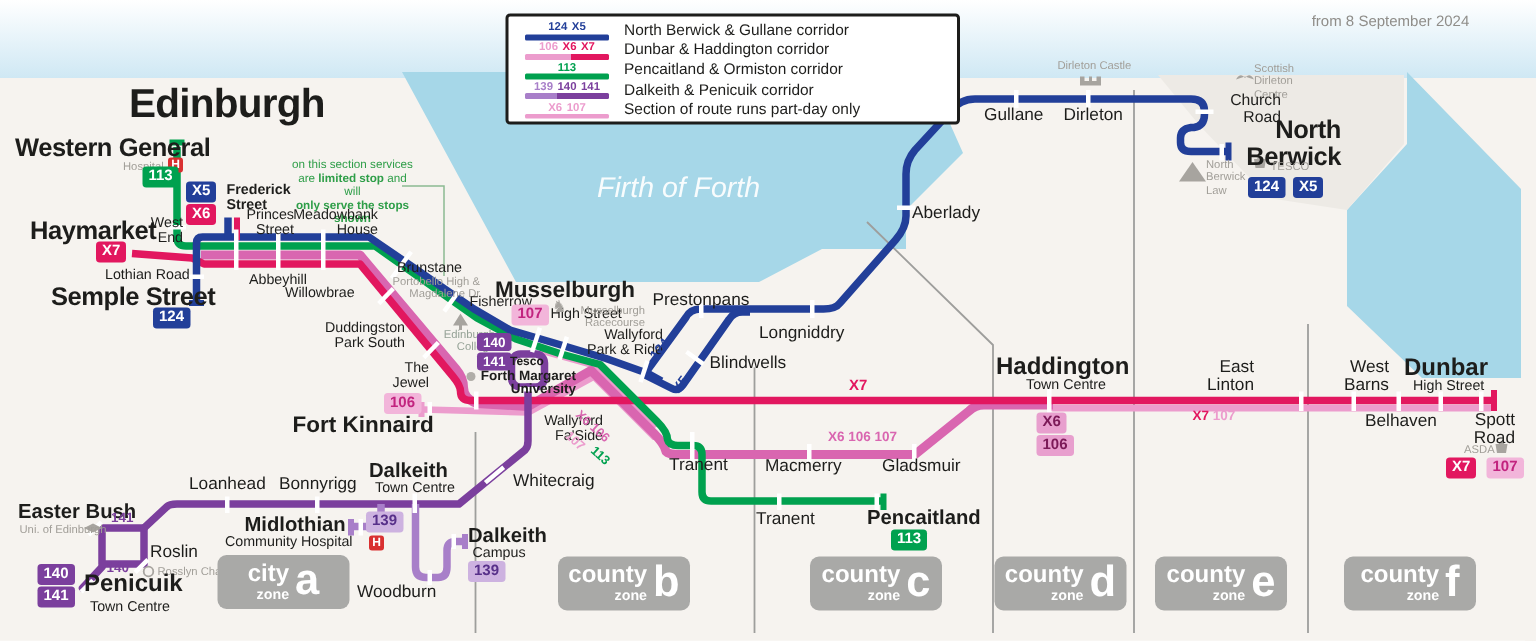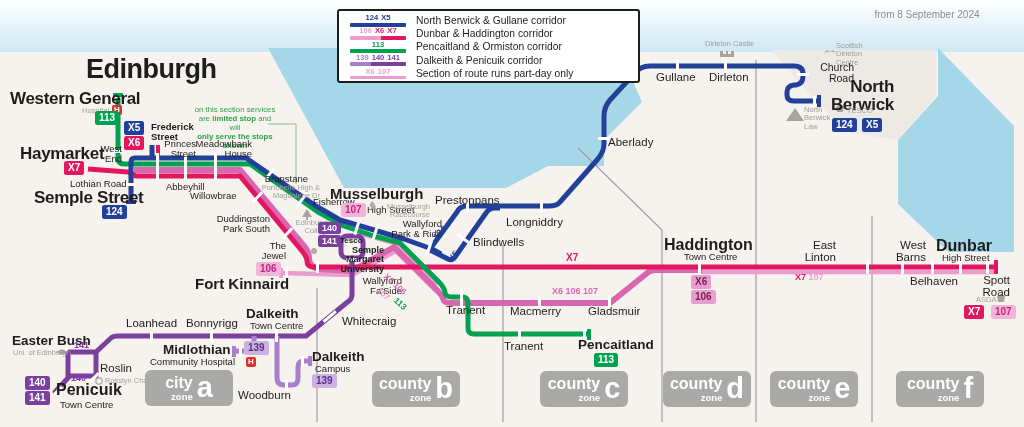--- a/index.html
+++ b/index.html
@@ -177,20 +177,21 @@
       <path d="M997,296 h8 l-1,6 h-6 z M999,296 q2,-4 4,0"></path>
       <path d="M302,217 l5,-8 l5,8 z M306,217 v3 h2 v-3 z"></path>
       <path d="M56,352 l6,-3 l6,3 l-6,3 z"></path>
       <circle cx="99" cy="381" r="3.2" fill="none" stroke="#a7a49f" stroke-width="1.2"></circle>
       <circle cx="314" cy="251" r="3" fill="#b0ada8"></circle>
     </g>
   </svg>
 
   <div class="lbl title" style="left:86px;top:55px">Edinburgh</div>
   <div class="lbl datenote" style="left:854px;top:10px;width:146px;text-align:center">from 8 September 2024</div>
+  <div class="lbl water-lbl" style="left:398px;top:116px">Firth of Forth</div>
 
   <div id="legend">
     <div class="legrow">
       <div class="legsw">
           <div class="legnums">
             <span class="t-blue">124</span>
             <span class="t-blue">X5</span>
           </div>
           <div class="legbar bar1"></div>
         </div>
@@ -273,21 +274,21 @@
   <div class="lbl b15" style="left:330px;top:186px">Musselburgh</div>
   <div class="lbl s" style="left:313px;top:197px">Fisherrow</div>
   <div class="badge bg-lpink" style="left:341px;top:203px">107</div>
   <div class="lbl s" style="left:367px;top:205px">High Street</div>
   <div class="lbl" style="left:368px;top:200px;font-size:11px;color:#a7a49f">♞</div>
   <div class="lbl tiny c" style="left:380px;top:203px;width:50px"><span>Musselburgh</span><br><span>Racecourse</span></div>
   <div class="lbl s c" style="left:386px;top:219px;width:56px">Wallyford Park &amp; Ride</div>
   <div class="badge bg-purple" style="left:318px;top:222px;font-size:9px">140</div>
   <div class="badge bg-purple" style="left:318px;top:235px;font-size:9px">141</div>
   <div class="lbl" style="left:340px;top:237px;font-size:8px;font-weight:bold">Tesco</div>
-  <div class="lbl c" style="left:320px;top:246px;width:64px;font-size:9px;font-weight:bold">Semple Margaret University</div>
+  <div class="lbl c" style="left:320px;top:246px;width:64px;font-size:9px;font-weight:bold">Forth Margaret University</div>
   <div class="lbl s c" style="left:358px;top:276px;width:44px">Wallyford Fa'Side</div>
 
   <div class="lbl m" style="left:435px;top:194px">Prestonpans</div>
   <div class="lbl m" style="left:506px;top:216px">Longniddry</div>
   <div class="lbl m" style="left:473px;top:236px">Blindwells</div>
   <div class="lbl m" style="left:608px;top:136px">Aberlady</div>
   <div class="lbl m" style="left:656px;top:71px">Gullane</div>
   <div class="lbl m" style="left:709px;top:71px">Dirleton</div>
   <div class="lbl tiny" style="left:705px;top:40px">Dirleton Castle</div>
   <div class="lbl tiny" style="left:836px;top:42px;line-height:1.1"><span>Scottish</span><br><span>Dirleton</span><br><span>Centre</span></div>

